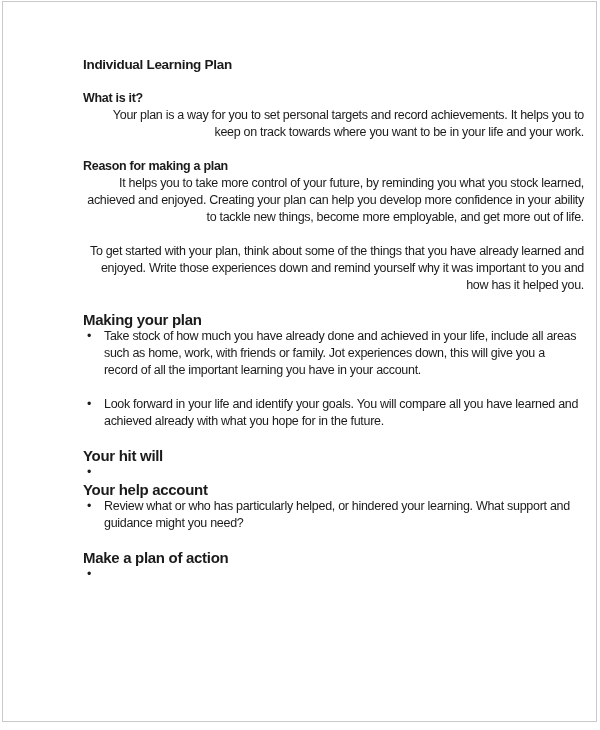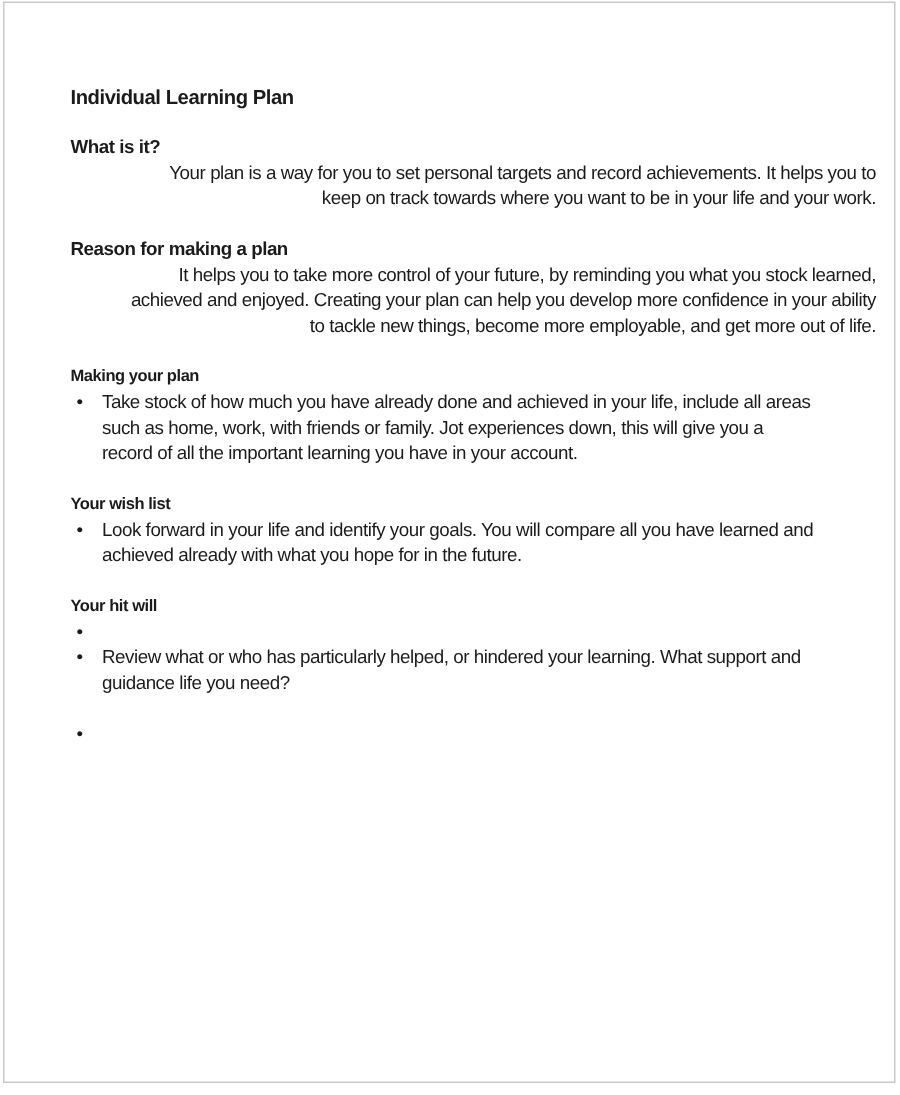--- a/index.html
+++ b/index.html
@@ -15,20 +15,21 @@
   }
   .page {
     position: absolute;
     left: 2px;
     top: 1px;
     width: 595px;
     height: 721px;
     box-sizing: border-box;
     border: 1px solid #c9c9c9;
     background: #ffffff;
+    padding-left: 36px;
   }
   .content {
     padding: 54px 12px 0 44px;
     color: #1b1b1b;
     font-size: 12.5px;
     line-height: 17px;
     letter-spacing: -0.3px;
   }
   .doc-title {
     margin: 0 0 17px 0;
@@ -41,21 +42,21 @@
   .block:last-child {
     margin-bottom: 0;
   }
   .heading-plain {
     margin: 0;
     font-size: 12.5px;
     font-weight: bold;
   }
   .heading-bold {
     margin: 0;
-    font-size: 11px;
+    font-size: 15px;
     font-weight: bold;
   }
   .para {
     margin: 0;
     white-space: pre-line;
     text-align: right;
   }
   ul.bullets {
     margin: 0;
     padding: 0;
@@ -87,52 +88,58 @@
 keep on track towards where you want to be in your life and your work.</p>
     </div>
 
     <div class="block">
       <h2 class="heading-plain">Reason for making a plan</h2>
       <p class="para">It helps you to take more control of your future, by reminding you what you stock learned,
 achieved and enjoyed. Creating your plan can help you develop more confidence in your ability
 to tackle new things, become more employable, and get more out of life.</p>
     </div>
 
+    <div class="block">
+      <p class="para">To get started with your plan, think about some of the things that you have already learned and
+enjoyed. Write those experiences down and remind yourself why it was important to you and
+how has it helped you.</p>
+    </div>
 
     <div class="block">
       <h2 class="heading-bold">Making your plan</h2>
       <ul class="bullets">
         <li><span class="marker">•</span><span class="btext">Take stock of how much you have already done and achieved in your life, include all areas
 such as home, work, with friends or family. Jot experiences down, this will give you a
 record of all the important learning you have in your account.</span></li>
       </ul>
     </div>
 
     <div class="block">
-      <h3 class="heading-bold">Your wish list</h3>
       <ul class="bullets">
         <li><span class="marker">•</span><span class="btext">Look forward in your life and identify your goals. You will compare all you have learned and
 achieved already with what you hope for in the future.</span></li>
       </ul>
     </div>
 
     <div class="block">
       <h3 class="heading-bold">Your hit will</h3>
       <ul class="bullets">
         <li><span class="marker">•</span></li>
       </ul>
     </div>
 
     <div class="block">
+      <h3 class="heading-bold">Your help account</h3>
       <ul class="bullets">
         <li><span class="marker">•</span><span class="btext">Review what or who has particularly helped, or hindered your learning. What support and
-guidance life you need?</span></li>
+guidance might you need?</span></li>
       </ul>
     </div>
 
     <div class="block">
+      <h3 class="heading-bold">Make a plan of action</h3>
       <ul class="bullets">
         <li><span class="marker">•</span></li>
       </ul>
     </div>
 
   </div>
 </div>
 
 </body></html>

